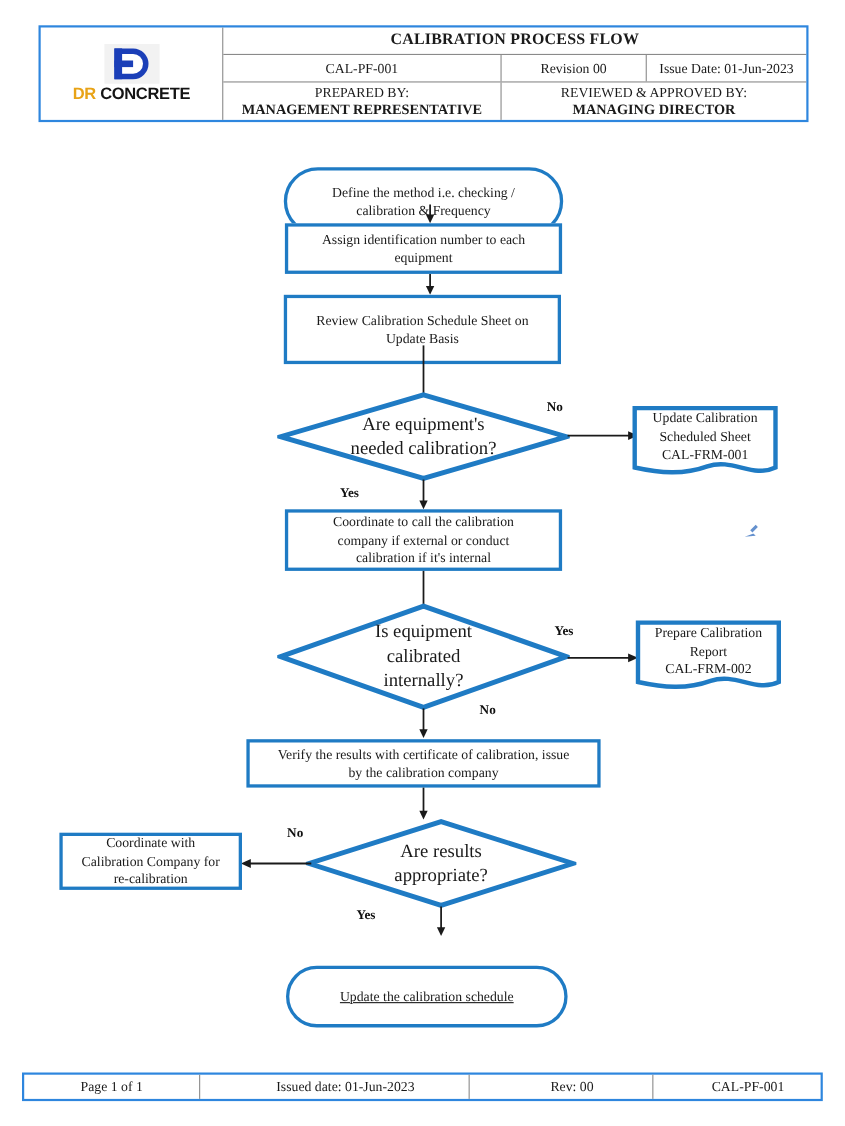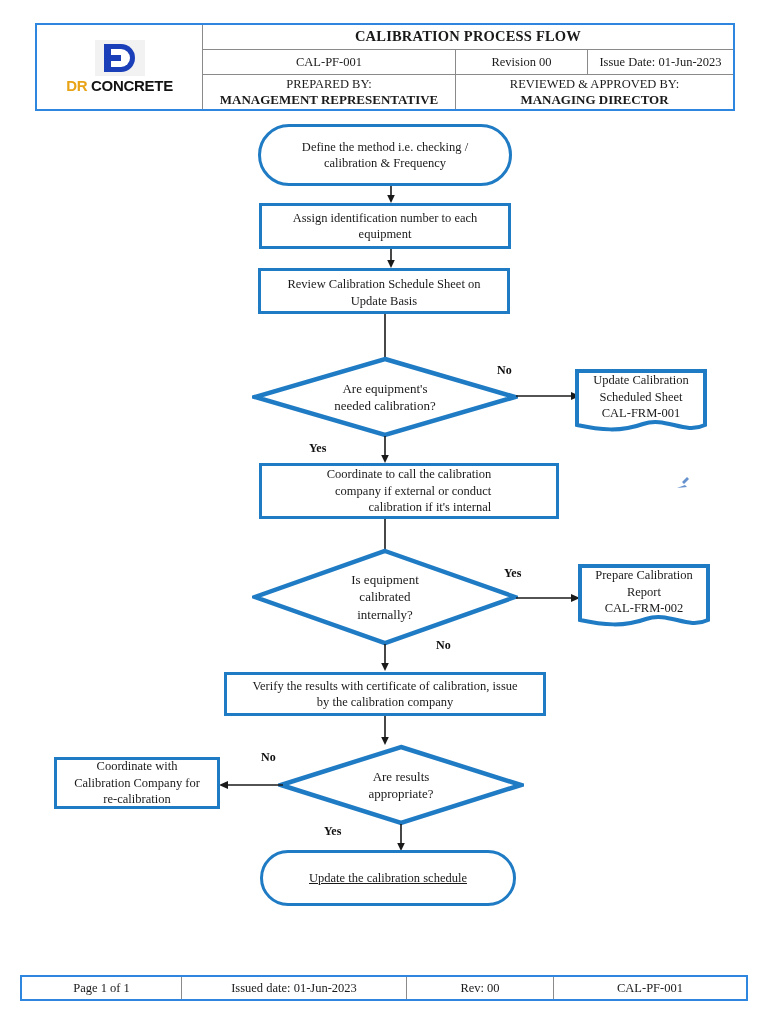--- a/index.html
+++ b/index.html
@@ -114,38 +114,39 @@
     background: #ffffff;
   }
   .proc {
     border: 3px solid #1F7BC4;
     padding: 2px 6px;
   }
   .term {
     border: 3px solid #1F7BC4;
     border-radius: 999px;
     padding: 2px 20px;
+    margin-top: 28px;
   }
   .diamond-box {
     position: absolute;
   }
   .diamond-box svg {
     position: absolute;
     left: 0; top: 0;
     width: 100%; height: 100%;
   }
   .diamond-label {
     position: absolute;
     left: 0; top: 0;
     width: 100%; height: 100%;
     display: flex;
     align-items: center;
     justify-content: center;
     text-align: center;
-    font-size: 13px;
+    font-size: 17px;
     color: #1a1a1a;
     line-height: 1.32;
   }
   .docshape {
     position: absolute;
   }
   .docshape svg {
     position: absolute;
     left: 0; top: 0;
     width: 100%; height: 100%;
@@ -192,20 +193,21 @@
   
   .ftr-table {
     position: absolute;
     left: 20px;
     top: 975px;
     width: 728px;
     height: 26px;
     border: 2px solid #2E86DE;
     box-sizing: border-box;
     display: flex;
+    gap: 20px;
   }
   .ftr-cell {
     display: flex;
     align-items: center;
     justify-content: center;
     font-size: 12.5px;
     color: #1a1a1a;
     box-sizing: border-box;
     border-right: 1px solid #8a8a8a;
   }
@@ -280,21 +282,21 @@
     </div>
   </div>
 
   <div class="conn" style="left:385px; top:249px;">
     <svg width="12" height="20" viewBox="0 0 12 20">
       <line x1="6" y1="0" x2="6" y2="13" stroke="#1a1a1a" stroke-width="1.6"></line>
       <polygon points="6,19 2.2,11 9.8,11" fill="#1a1a1a"></polygon>
     </svg>
   </div>
 
-  <div class="shape proc" style="left:258px; top:268px; width:252px; height:46px;align-items:flex-end;">
+  <div class="shape proc" style="left:258px; top:268px; width:252px; height:63px;">
     <div>
       <span>Review Calibration Schedule Sheet on</span><br>
       <span>Update Basis</span>
     </div>
   </div>
 
   <div class="conn" style="left:379px; top:314px;">
     <svg width="12" height="46" viewBox="0 0 12 46">
       <line x1="6" y1="0" x2="6" y2="44" stroke="#1a1a1a" stroke-width="1.6"></line>
     </svg>
@@ -334,21 +336,21 @@
   </div>
 
   <div class="edge-label" style="left:309px; top:441px;">Yes</div>
   <div class="conn" style="left:379px; top:436px;">
     <svg width="12" height="28" viewBox="0 0 12 28">
       <line x1="6" y1="0" x2="6" y2="21" stroke="#1a1a1a" stroke-width="1.6"></line>
       <polygon points="6,27 2.2,19 9.8,19" fill="#1a1a1a"></polygon>
     </svg>
   </div>
 
-  <div class="shape proc" style="left:259px; top:463px; width:300px; height:56px;text-align:right;">
+  <div class="shape proc" style="left:259px; top:463px; width:252px; height:56px;">
     <div>
       <span>Coordinate to call the calibration</span><br>
       <span>company if external or conduct</span><br>
       <span>calibration if it's internal</span>
     </div>
   </div>
 
   <div class="conn" style="left:379px; top:519px;">
     <svg width="12" height="34" viewBox="0 0 12 34">
       <line x1="6" y1="0" x2="6" y2="33" stroke="#1a1a1a" stroke-width="1.6"></line>

